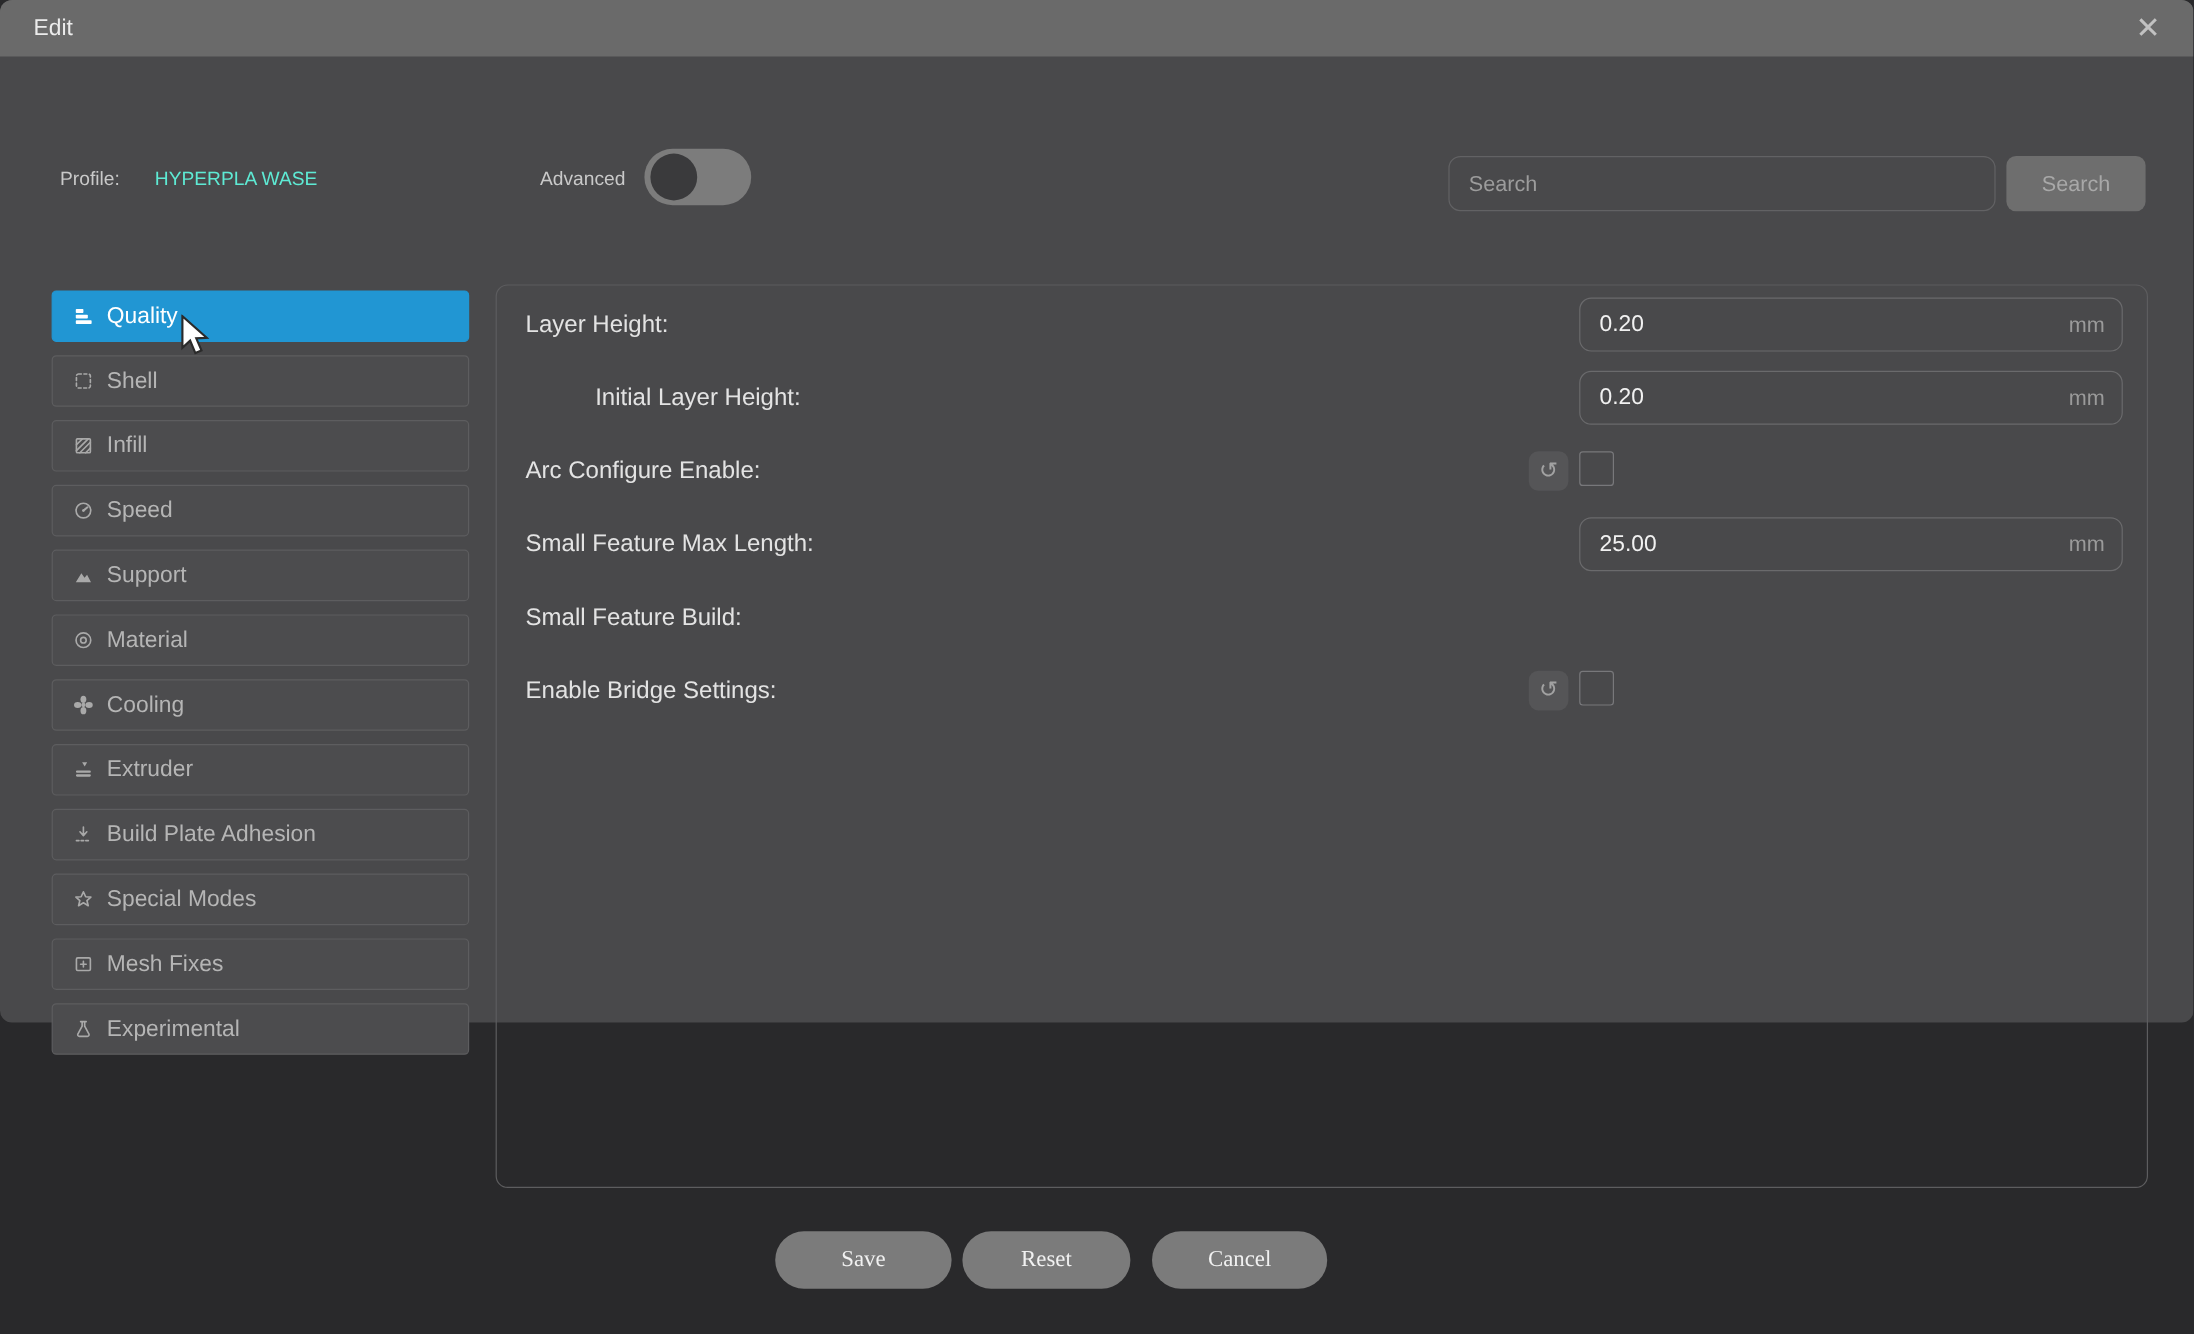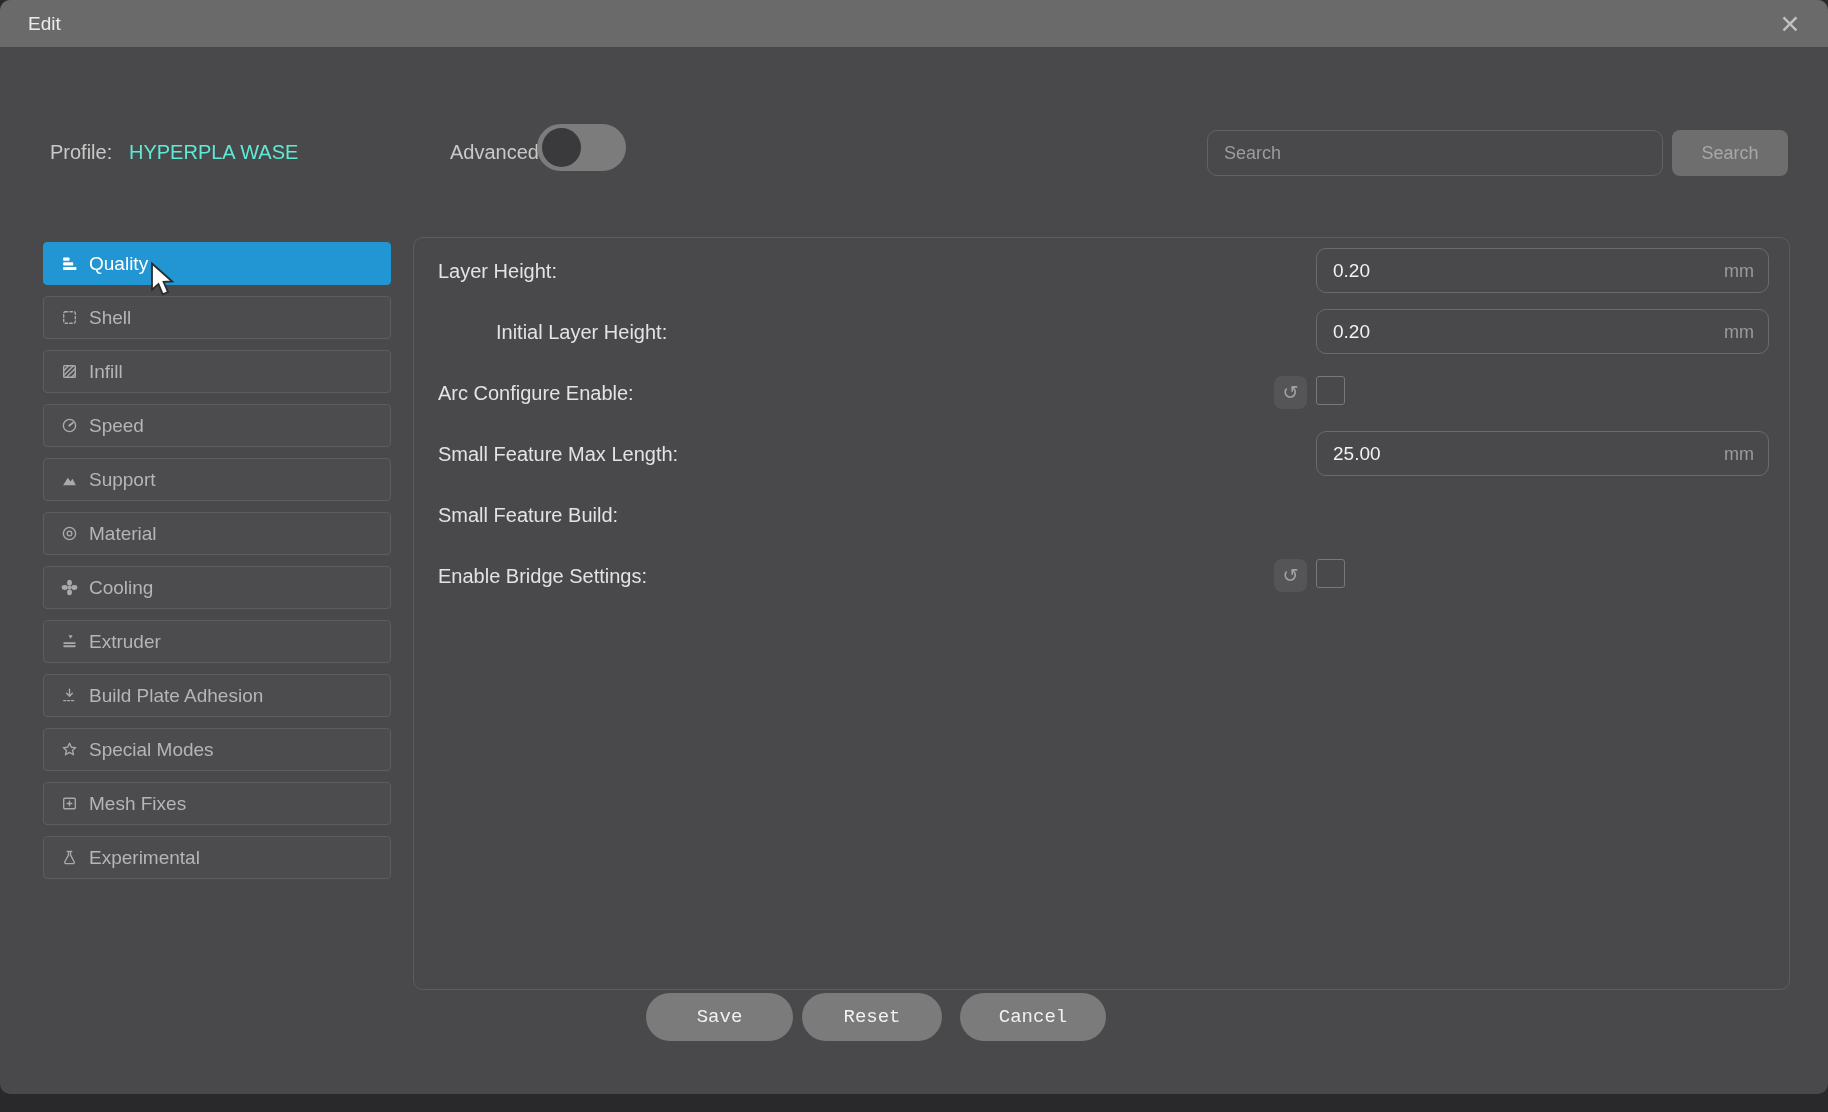--- a/index.html
+++ b/index.html
@@ -1,28 +1,28 @@
 <!DOCTYPE html>
 <html><head>
 <meta charset="utf-8">
 <style>
   html,body{margin:0;padding:0;background:#29292b;}
   *{box-sizing:border-box;}
   .stage{position:relative;width:1828px;height:1112px;background:#29292b;
          font-family:"Liberation Sans",sans-serif;overflow:hidden;}
-  .dialog{position:absolute;left:0;top:0;width:1828px;height:1094px;
+  .dialog{position:absolute;left:0;top:0;width:1828px;height:852px;
           background:#49494b;border-radius:10px;}
   
   .titlebar{position:absolute;left:0;top:0;width:100%;height:47px;background:#6a6a6a;
             border-radius:10px 10px 0 0;}
   .titlebar .title{position:absolute;left:28px;top:0;line-height:47px;font-size:19px;color:#ebebeb;}
   .close{position:absolute;right:20px;top:6px;font-size:25px;color:#c1c1c1;cursor:default;
          width:36px;height:36px;text-align:center;line-height:36px;}
   
-  .hdr-label{position:absolute;top:141px;font-size:20px;color:#c9c9c9;}
+  .hdr-label{position:absolute;top:141px;font-size:16px;color:#c9c9c9;}
   .profile-label{left:50px;}
   .profile-value{left:113px;color:#5eead4;margin-left:16px;}
   .advanced-label{left:450px;}
   .toggle{position:absolute;left:537px;top:124px;width:89px;height:47px;border-radius:24px;
           background:#7c7c7c;}
   .toggle .knob{position:absolute;left:5px;top:4px;width:39px;height:39px;border-radius:50%;
                 background:#3a3a3c;}
   .search-input{position:absolute;left:1207px;top:130px;width:456px;height:46px;
                 background:transparent;border:1.5px solid #626264;border-radius:10px;
                 color:#e8e8e8;font-size:18px;padding:0 16px;outline:none;
@@ -54,23 +54,23 @@
                color:#f1f1f1;font-size:19px;padding:0 52px 0 16px;
                font-family:"Liberation Sans",sans-serif;}
   .field .unit{position:absolute;right:14px;top:50%;transform:translateY(-50%);
                color:#9a9a9a;font-size:18px;pointer-events:none;}
   .reset-btn{position:absolute;left:860px;top:14px;width:33px;height:33px;border-radius:8px;
              background:#555557;border:none;color:#a2a2a2;font-size:19px;line-height:33px;
              text-align:center;padding:0;font-family:"DejaVu Sans",sans-serif;}
   .checkbox{position:absolute;left:902px;top:14px;width:29px;height:29px;border-radius:3px;
             border:1px solid #78787b;background:transparent;}
   
-  .footer-btn{position:absolute;top:993px;height:48px;border:none;border-radius:24px;
+  .footer-btn{position:absolute;top:1026px;height:48px;border:none;border-radius:24px;
               background:#7b7b7b;color:#f1f1f1;font-size:19px;
-              font-family:Liberation Mono, monospace;}
+              font-family:Liberation Serif, serif;}
   .btn-save{left:646px;width:147px;}
   .btn-reset{left:802px;width:140px;}
   .btn-cancel{left:960px;width:146px;}
   
   .cursor{position:absolute;left:149px;top:262px;pointer-events:none;}
 </style>
 </head>
 <body>
 
 <div class="stage">

